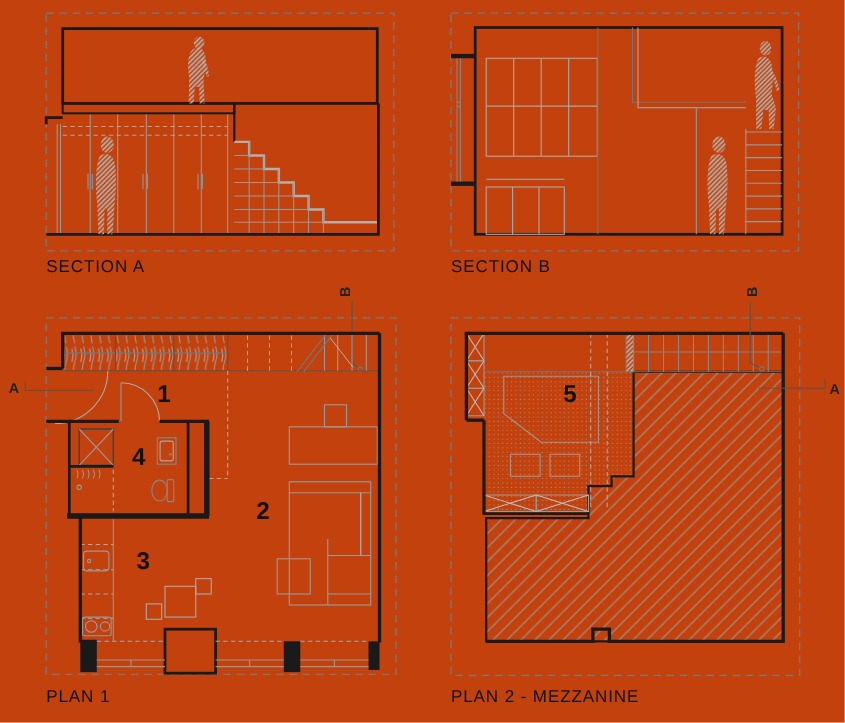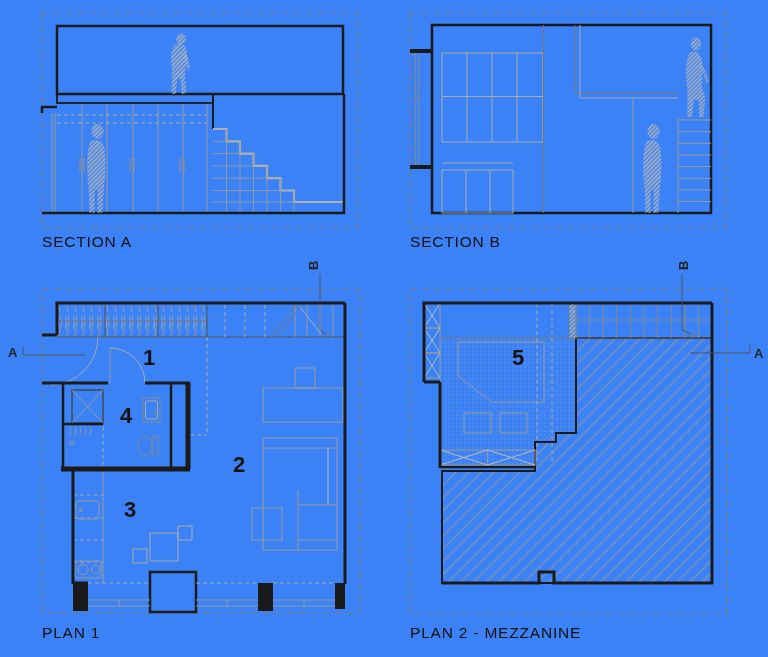--- a/index.html
+++ b/index.html
@@ -1,16 +1,16 @@
 <!DOCTYPE html>
 <html><head>
 <meta charset="utf-8">
 <style>
   html,body{margin:0;padding:0;background:#fff;}
-  .sheet{position:relative;width:768px;height:657px;background:#3b82f6;overflow:hidden;
+  .sheet{position:relative;width:768px;height:657px;background:#c2410c;overflow:hidden;
          font-family:"Liberation Sans", sans-serif;}
   svg{display:block;}
   .panel-label{font-family:"Liberation Sans",sans-serif;font-size:15.5px;font-weight:400;
                letter-spacing:.8px;fill:#111;}
   .room-num{font-family:"Liberation Sans",sans-serif;font-size:22px;font-weight:700;fill:#111;}
   .marker{font-family:"Liberation Sans",sans-serif;font-size:13px;font-weight:700;fill:#222;}
   .wall{stroke:#1a1a1a;fill:none;}
   .thin{stroke:#999;fill:none;stroke-width:1;}
   .lite{stroke:#aaa;fill:none;stroke-width:1;}
   .med{stroke:#777;fill:none;stroke-width:1;}

